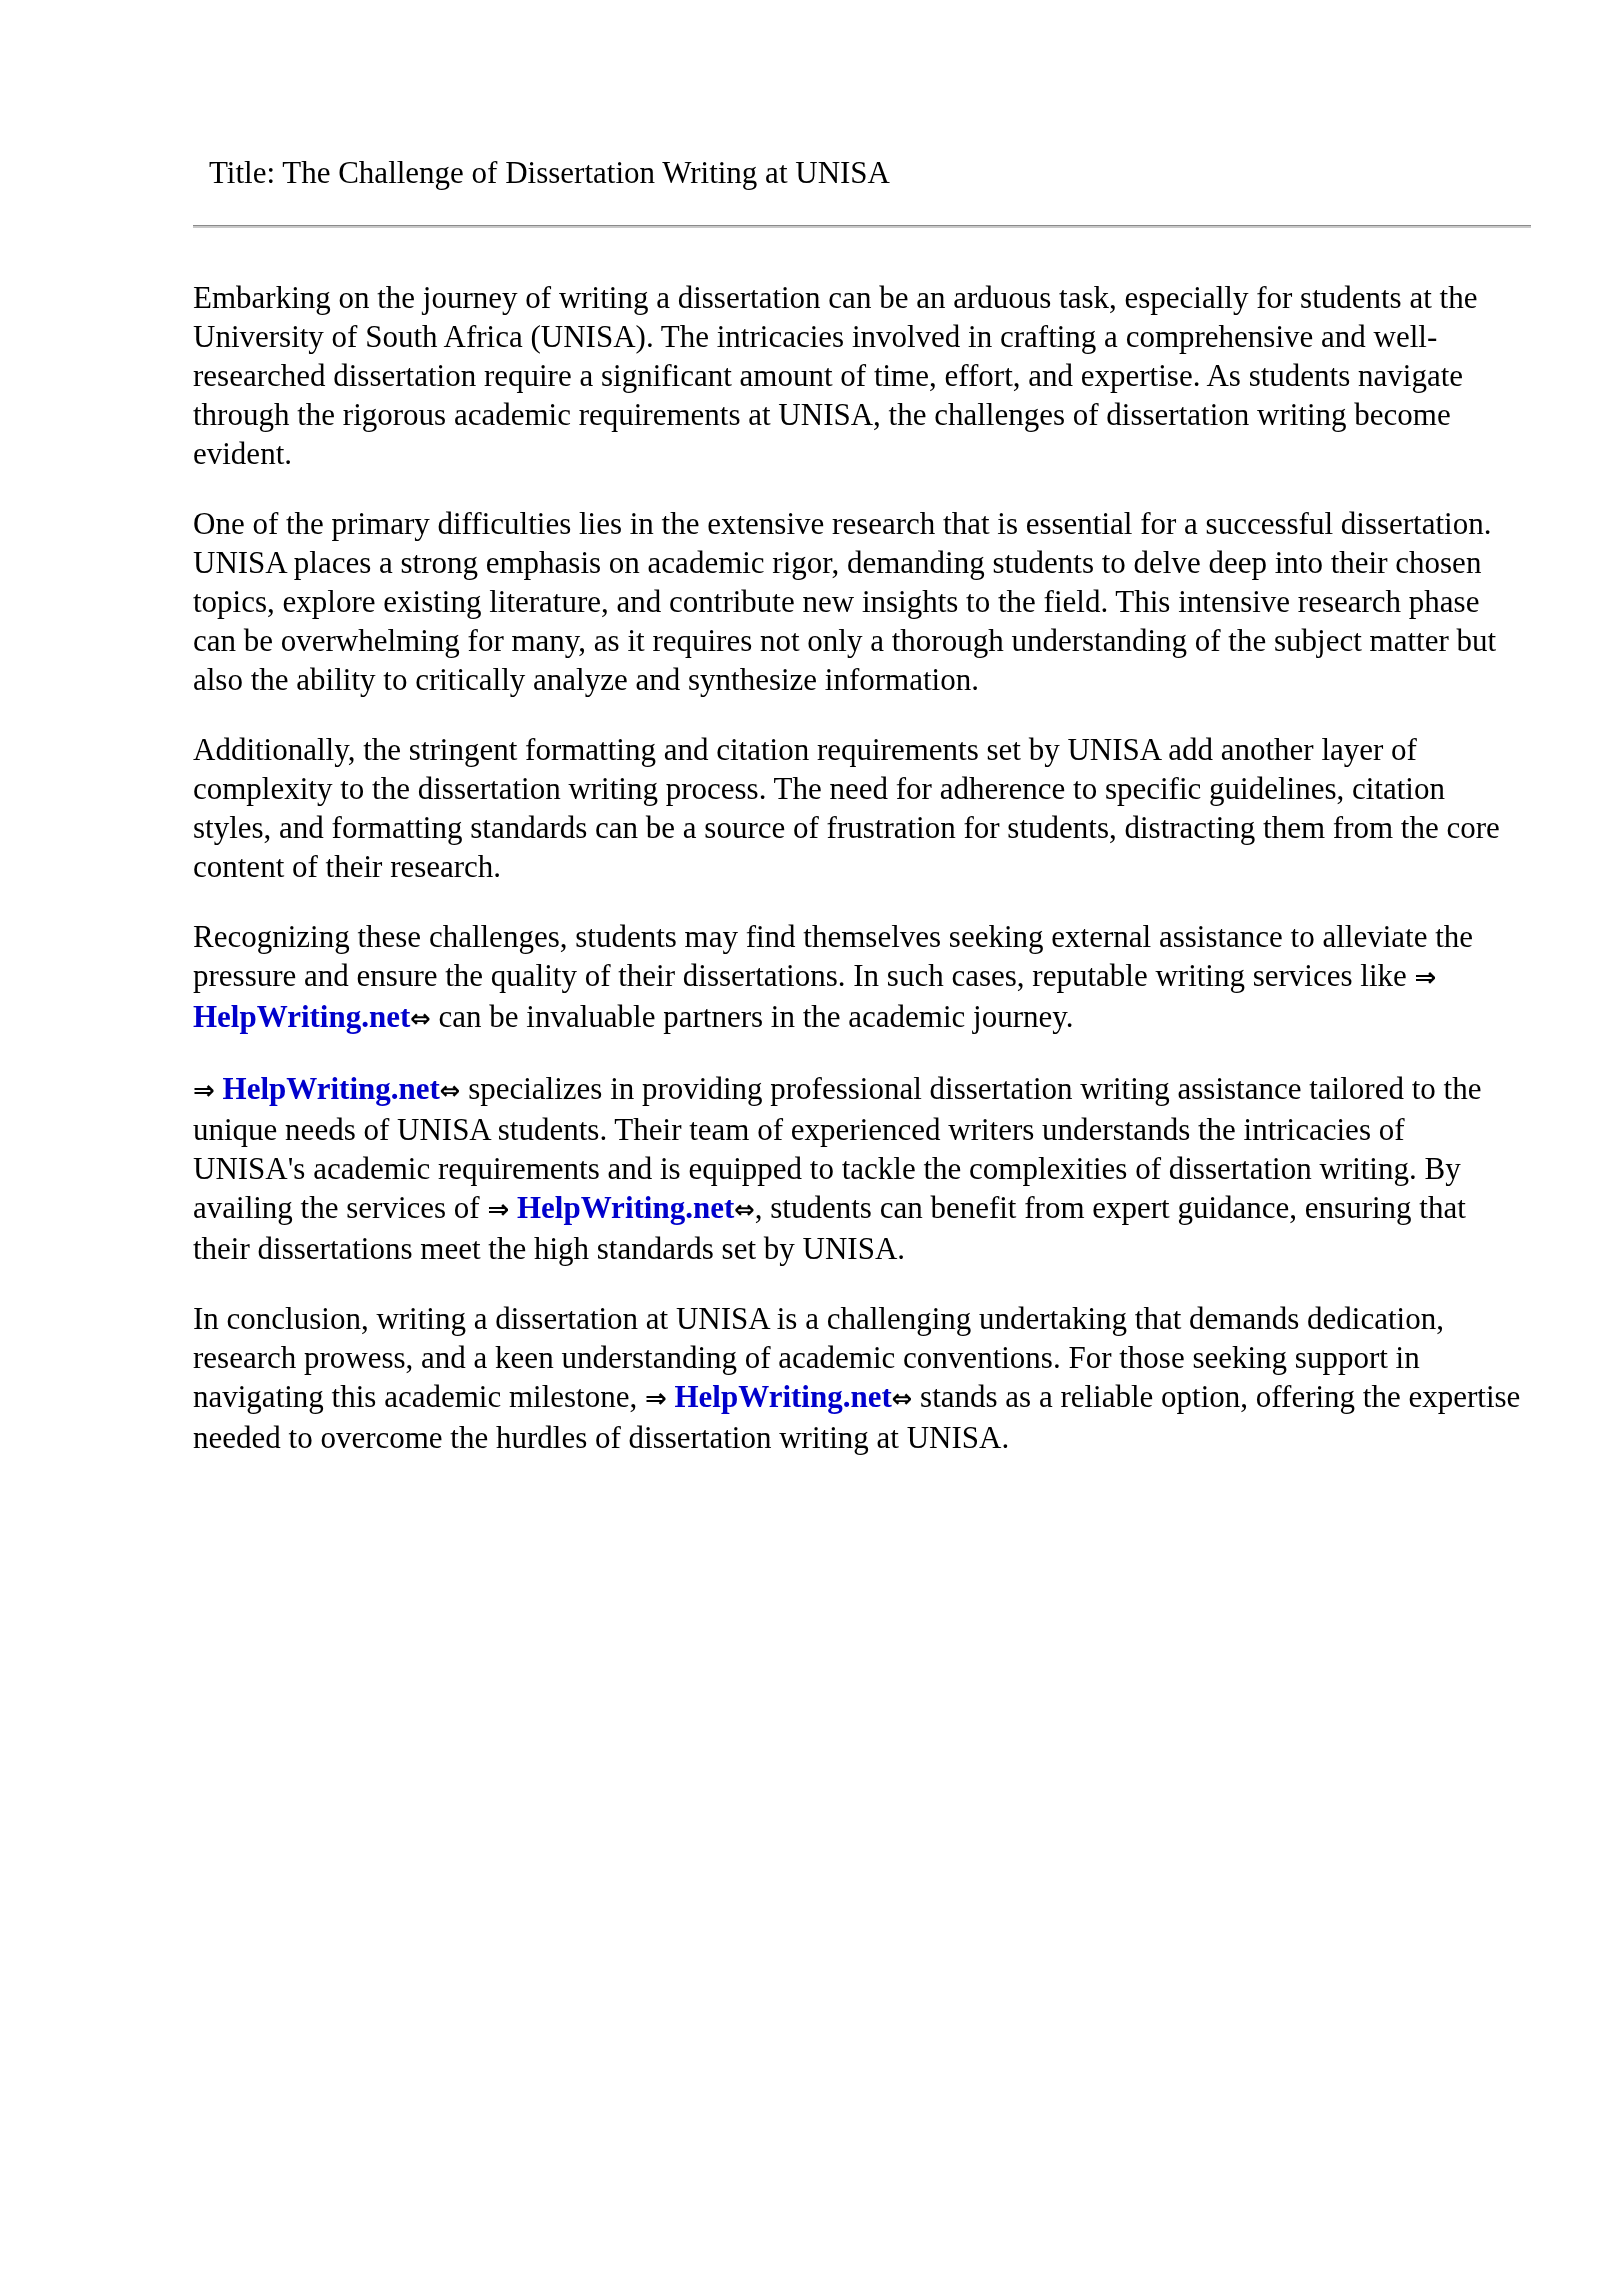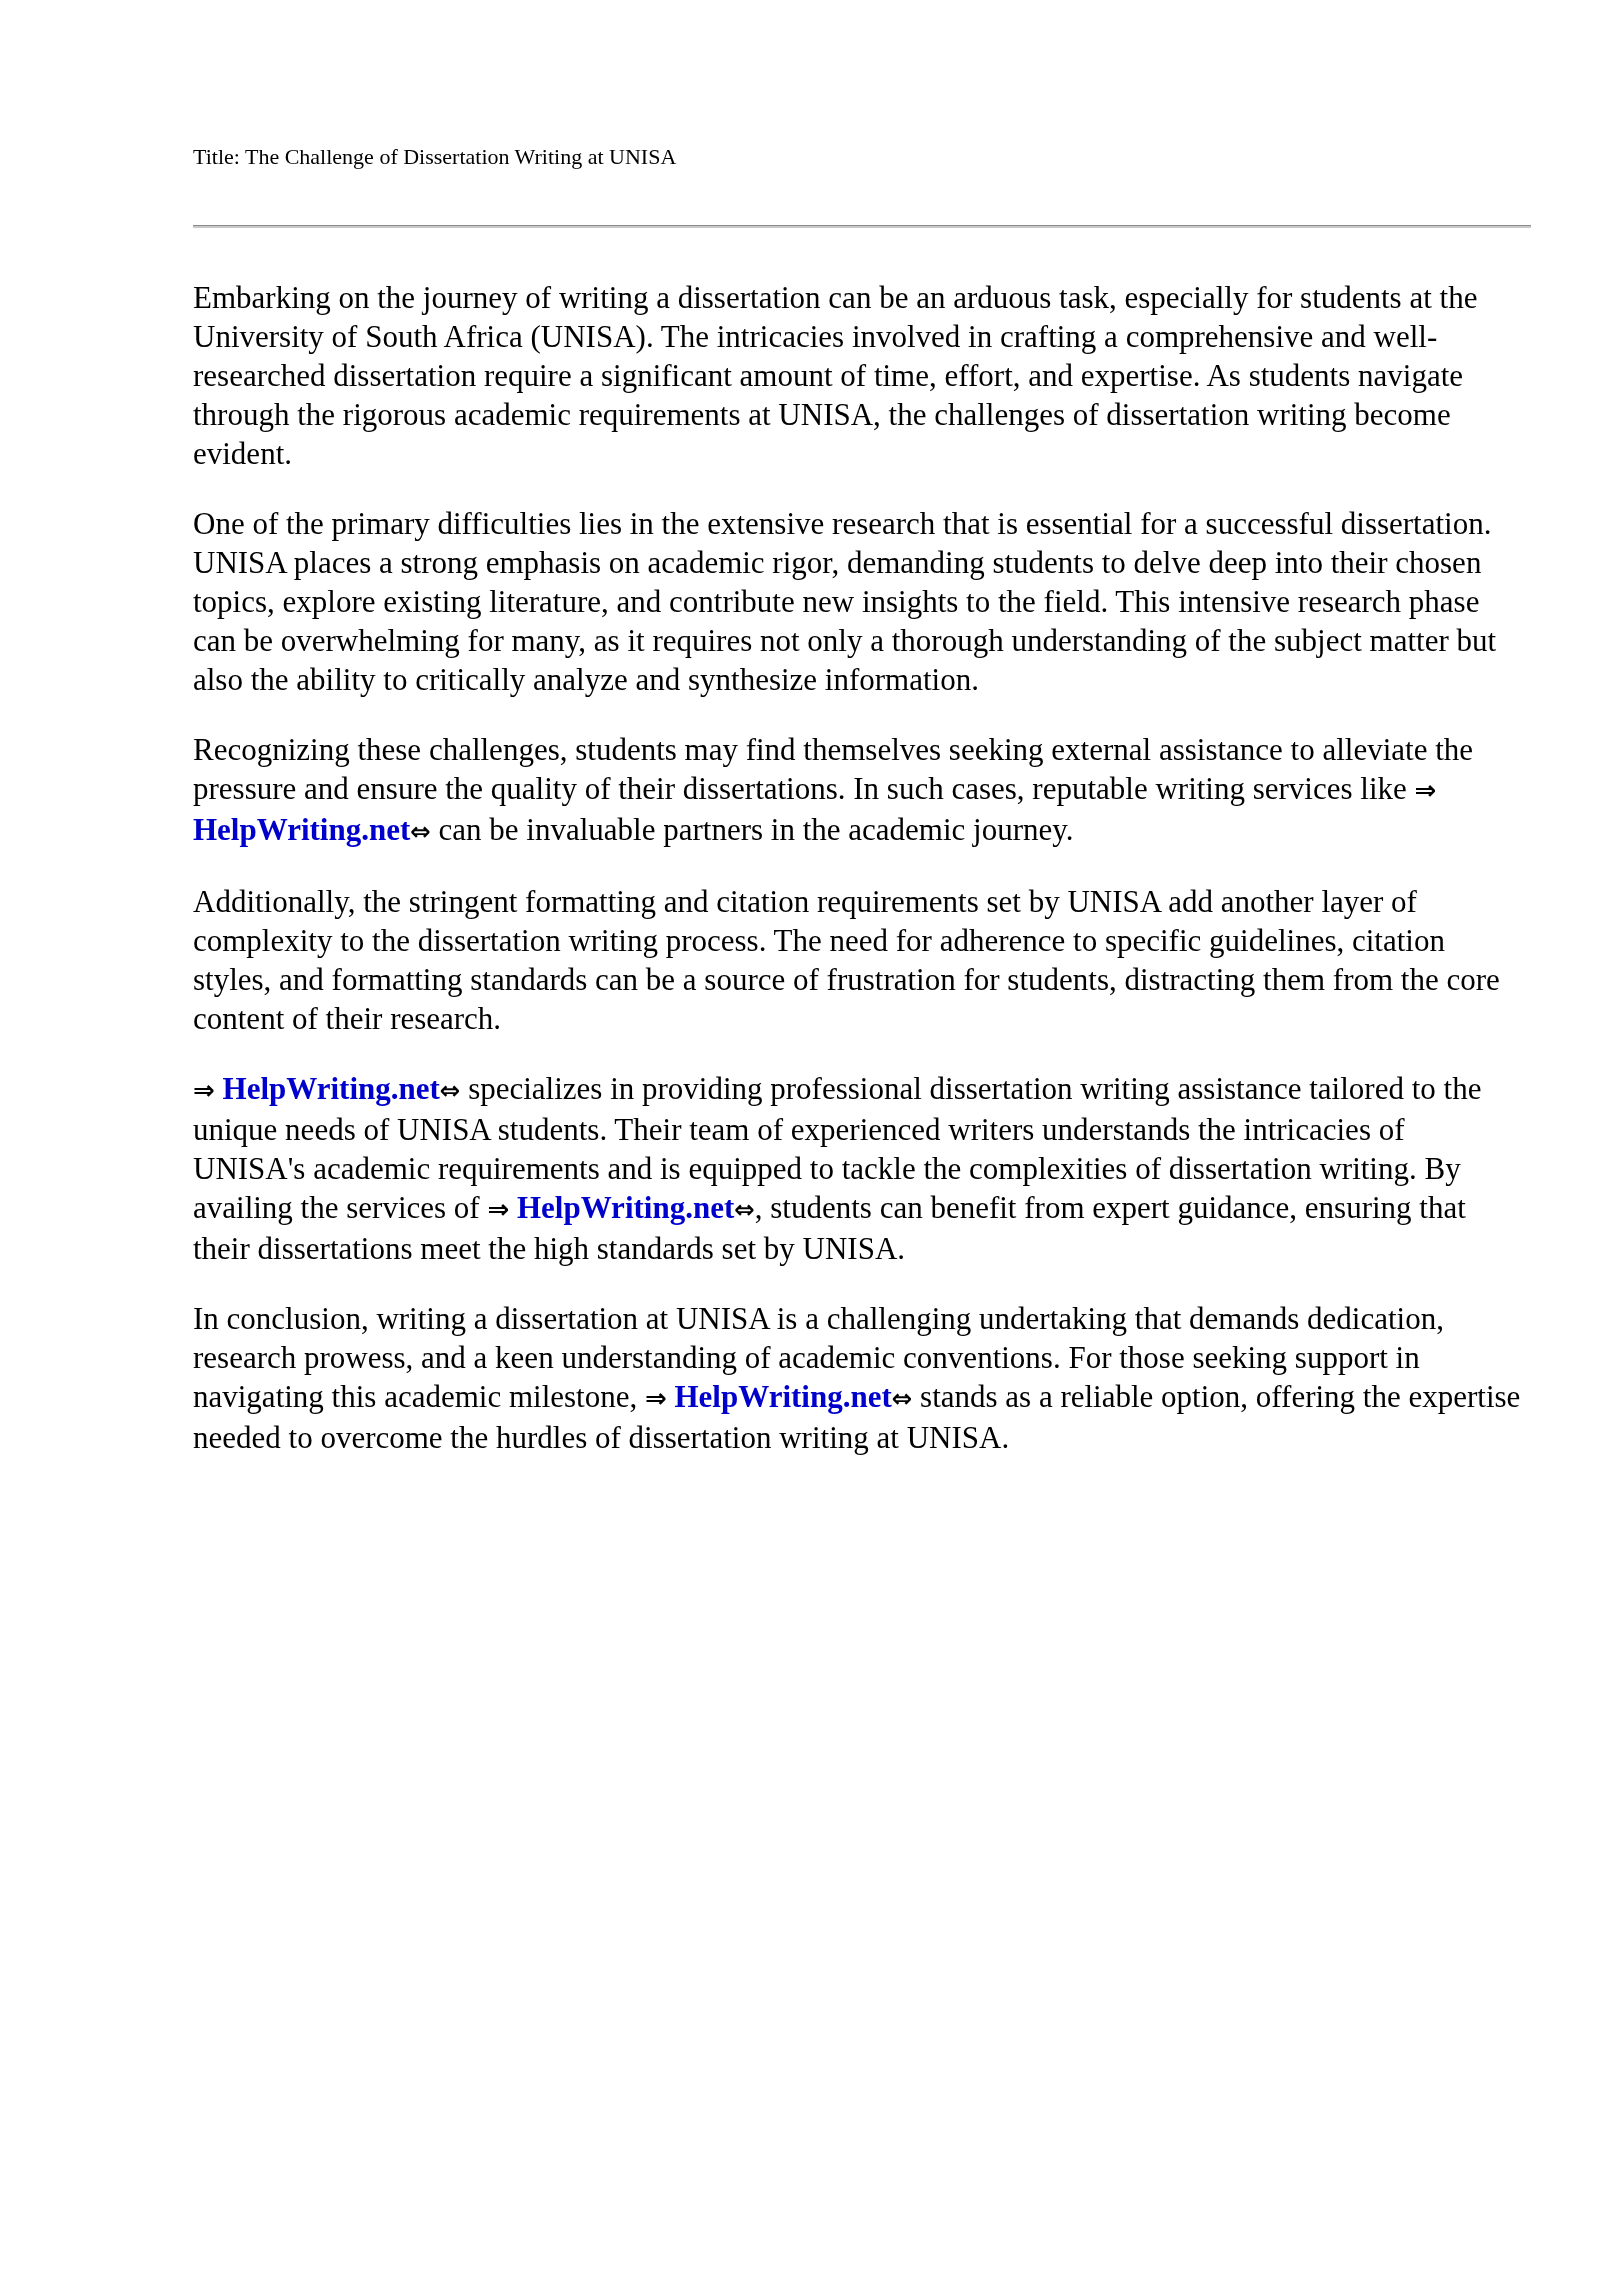--- a/index.html
+++ b/index.html
@@ -4,22 +4,22 @@
 <style>
   html, body { margin: 0; padding: 0; background: #ffffff; }
   body { width: 1622px; height: 2295px; position: relative; overflow: hidden; }
   .page {
     position: absolute; left: 193px; top: 0; width: 1338px;
     font-family: "Liberation Serif", "DejaVu Serif", serif;
     color: #000000;
   }
   .title {
     position: absolute; top: 138px; left: 0;
-    font-size: 22px; line-height: 37px; white-space: nowrap;
-    margin: 0; font-weight: normal;
+    font-size: 31px; line-height: 37px; white-space: nowrap;
+    margin: 16px; font-weight: normal;
   }
   .rule {
     position: absolute; top: 225px; left: 0; width: 1338px; height: 3.1px;
     background: linear-gradient(#8a8a8a 0, #8a8a8a 50%, #c8c8c8 50%, #c8c8c8 100%);
     border: none; margin: 0;
   }
   .body {
     position: absolute; top: 278px; left: 0; width: 1338px;
   }
   .body p {
@@ -35,22 +35,22 @@
 </head>
 <body>
 
 <div class="page">
   <h1 class="title">Title: The Challenge of Dissertation Writing at UNISA</h1>
   <hr class="rule">
 
   <div class="body">
     <p>Embarking on the journey of writing a dissertation can be an arduous task, especially for students at the University of South Africa (UNISA). The intricacies involved in crafting a comprehensive and well-researched dissertation require a significant amount of time, effort, and expertise. As students navigate through the rigorous academic requirements at UNISA, the challenges of dissertation writing become evident.</p>
     <p>One of the primary difficulties lies in the extensive research that is essential for a successful dissertation. UNISA places a strong emphasis on academic rigor, demanding students to delve deep into their chosen topics, explore existing literature, and contribute new insights to the field. This intensive research phase can be overwhelming for many, as it requires not only a thorough understanding of the subject matter but also the ability to critically analyze and synthesize information.</p>
+    <p>Additionally, the stringent formatting and citation requirements set by UNISA add another layer of complexity to the dissertation writing process. The need for adherence to specific guidelines, citation styles, and formatting standards can be a source of frustration for students, distracting them from the core content of their research.</p>
+
     <p><span>Recognizing these challenges, students may find themselves seeking external assistance to alleviate the pressure and ensure the quality of their dissertations. In such cases, reputable writing services like </span><span class="arrow">⇒</span> <a class="link">HelpWriting.net</a><span class="harrow">⇔</span><span> can be invaluable partners in the academic journey.</span></p>
-
-    <p>Additionally, the stringent formatting and citation requirements set by UNISA add another layer of complexity to the dissertation writing process. The need for adherence to specific guidelines, citation styles, and formatting standards can be a source of frustration for students, distracting them from the core content of their research.</p>
 
     <p><span class="arrow">⇒</span> <a class="link">HelpWriting.net</a><span class="harrow">⇔</span><span> specializes in providing professional dissertation writing assistance tailored to the unique needs of UNISA students. Their team of experienced writers understands the intricacies of UNISA's academic requirements and is equipped to tackle the complexities of dissertation writing. By availing the services of </span><span class="arrow">⇒</span> <a class="link">HelpWriting.net</a><span class="harrow">⇔</span><span>, students can benefit from expert guidance, ensuring that their dissertations meet the high standards set by UNISA.</span></p>
 
     <p><span>In conclusion, writing a dissertation at UNISA is a challenging undertaking that demands dedication, research prowess, and a keen understanding of academic conventions. For those seeking support in navigating this academic milestone, </span><span class="arrow">⇒</span> <a class="link">HelpWriting.net</a><span class="harrow">⇔</span><span> stands as a reliable option, offering the expertise needed to overcome the hurdles of dissertation writing at UNISA.</span></p>
   </div>
 </div>
 
 
 </body></html>

